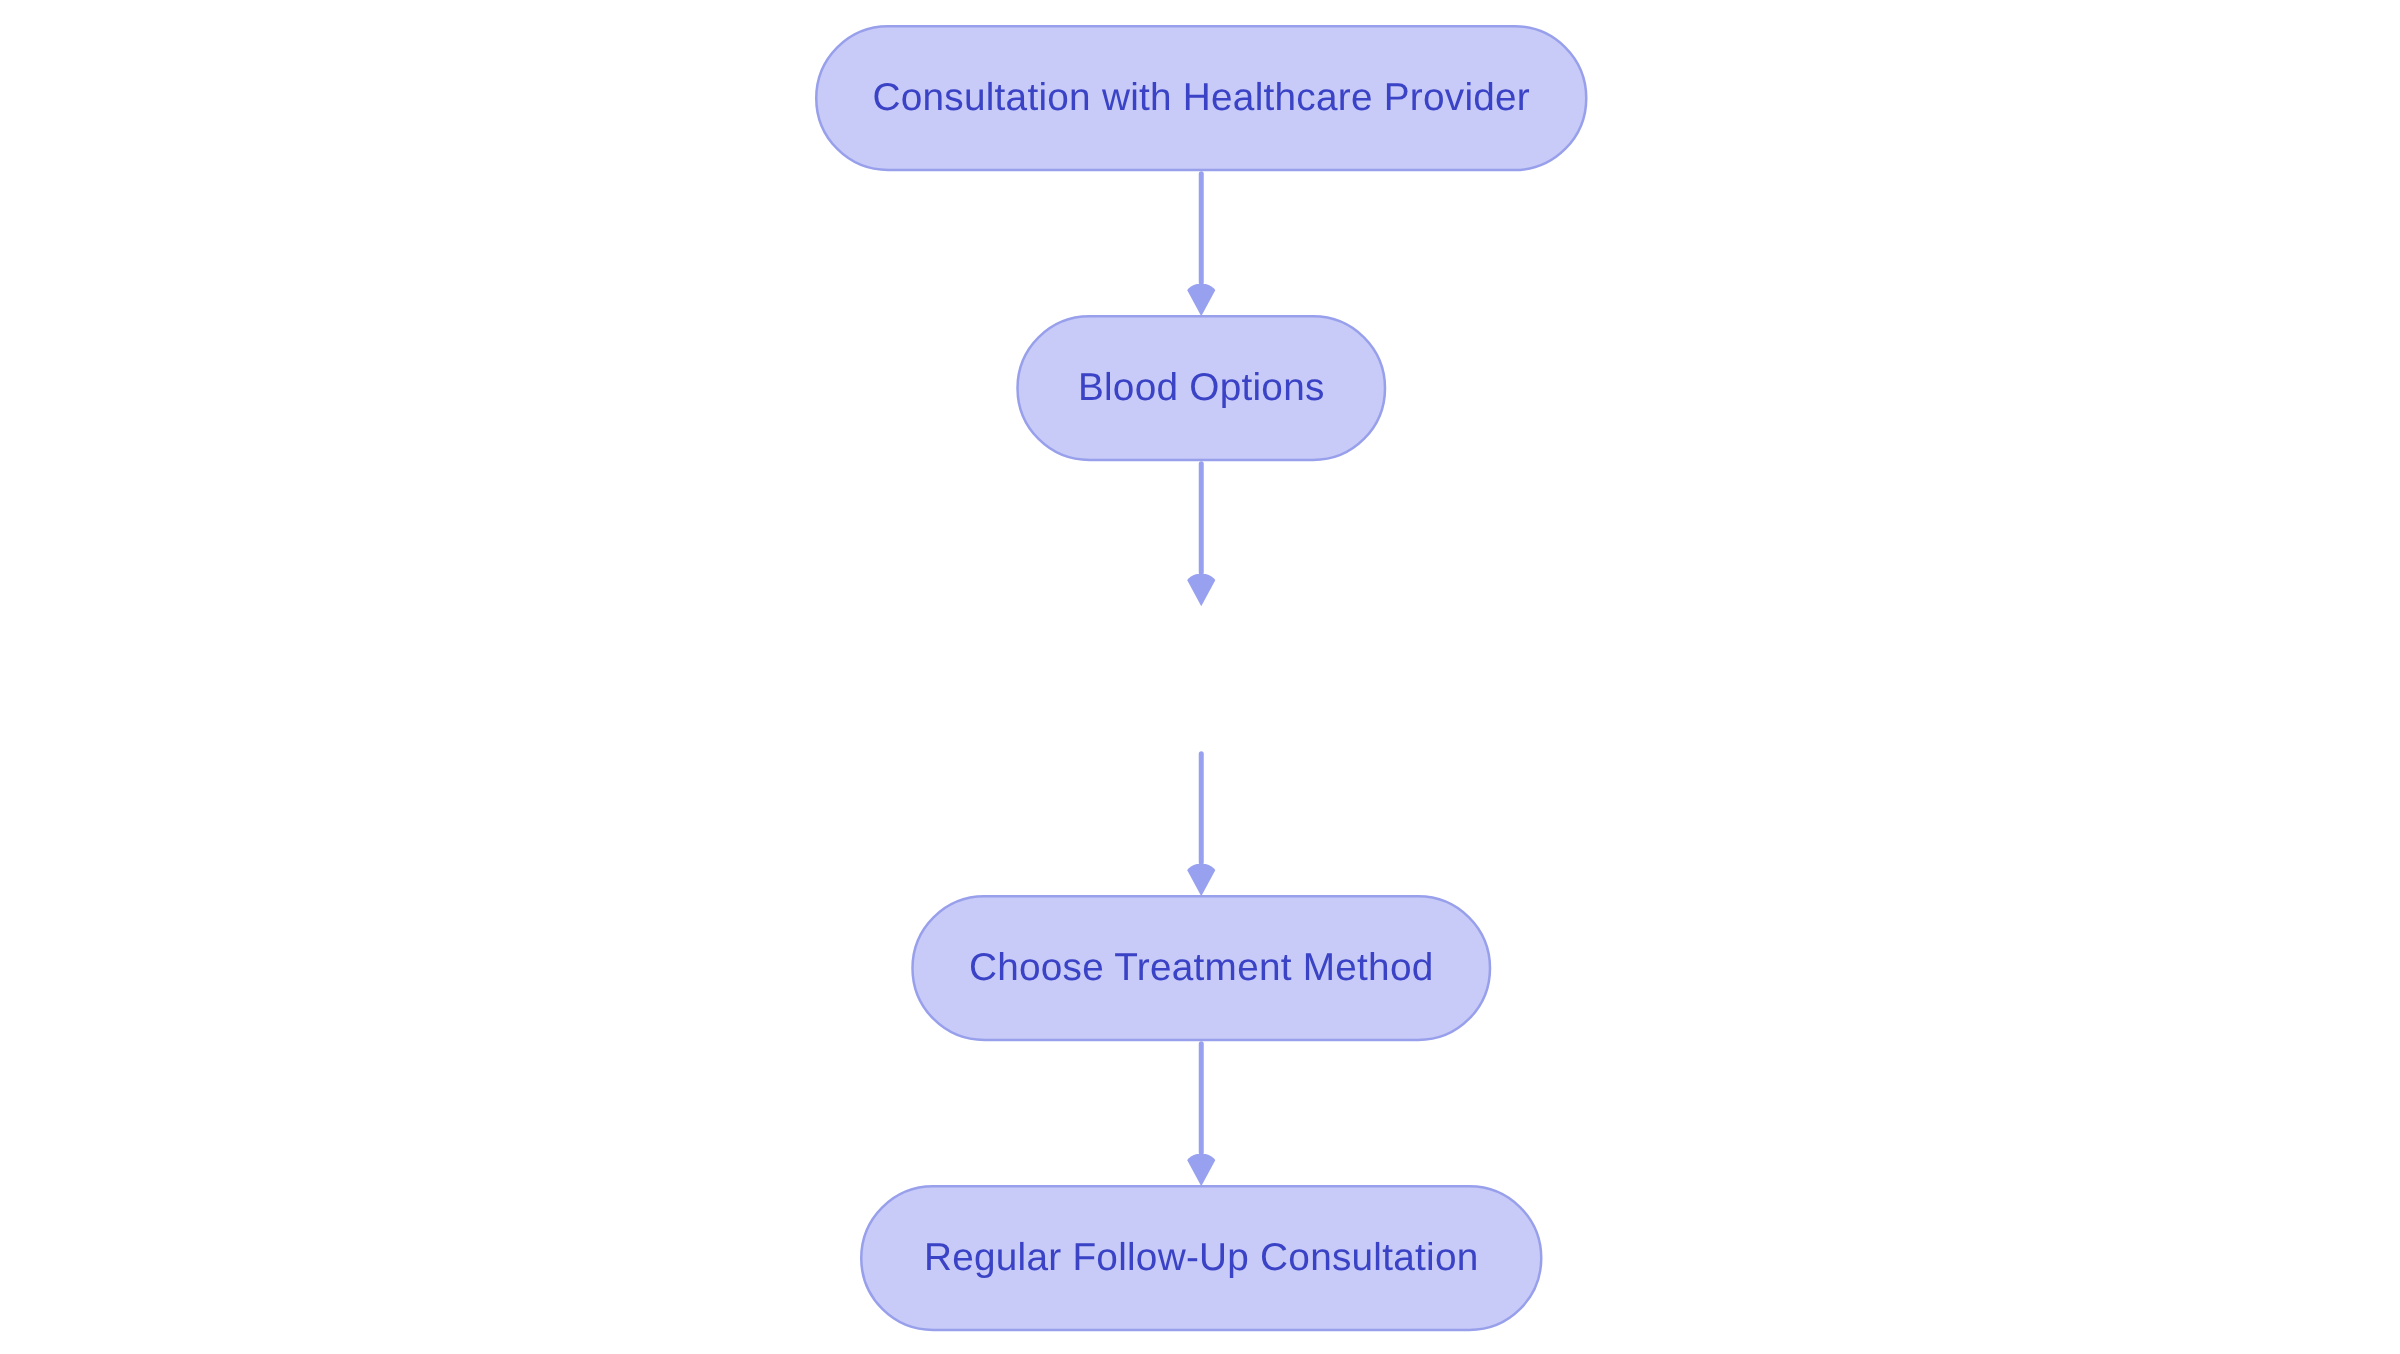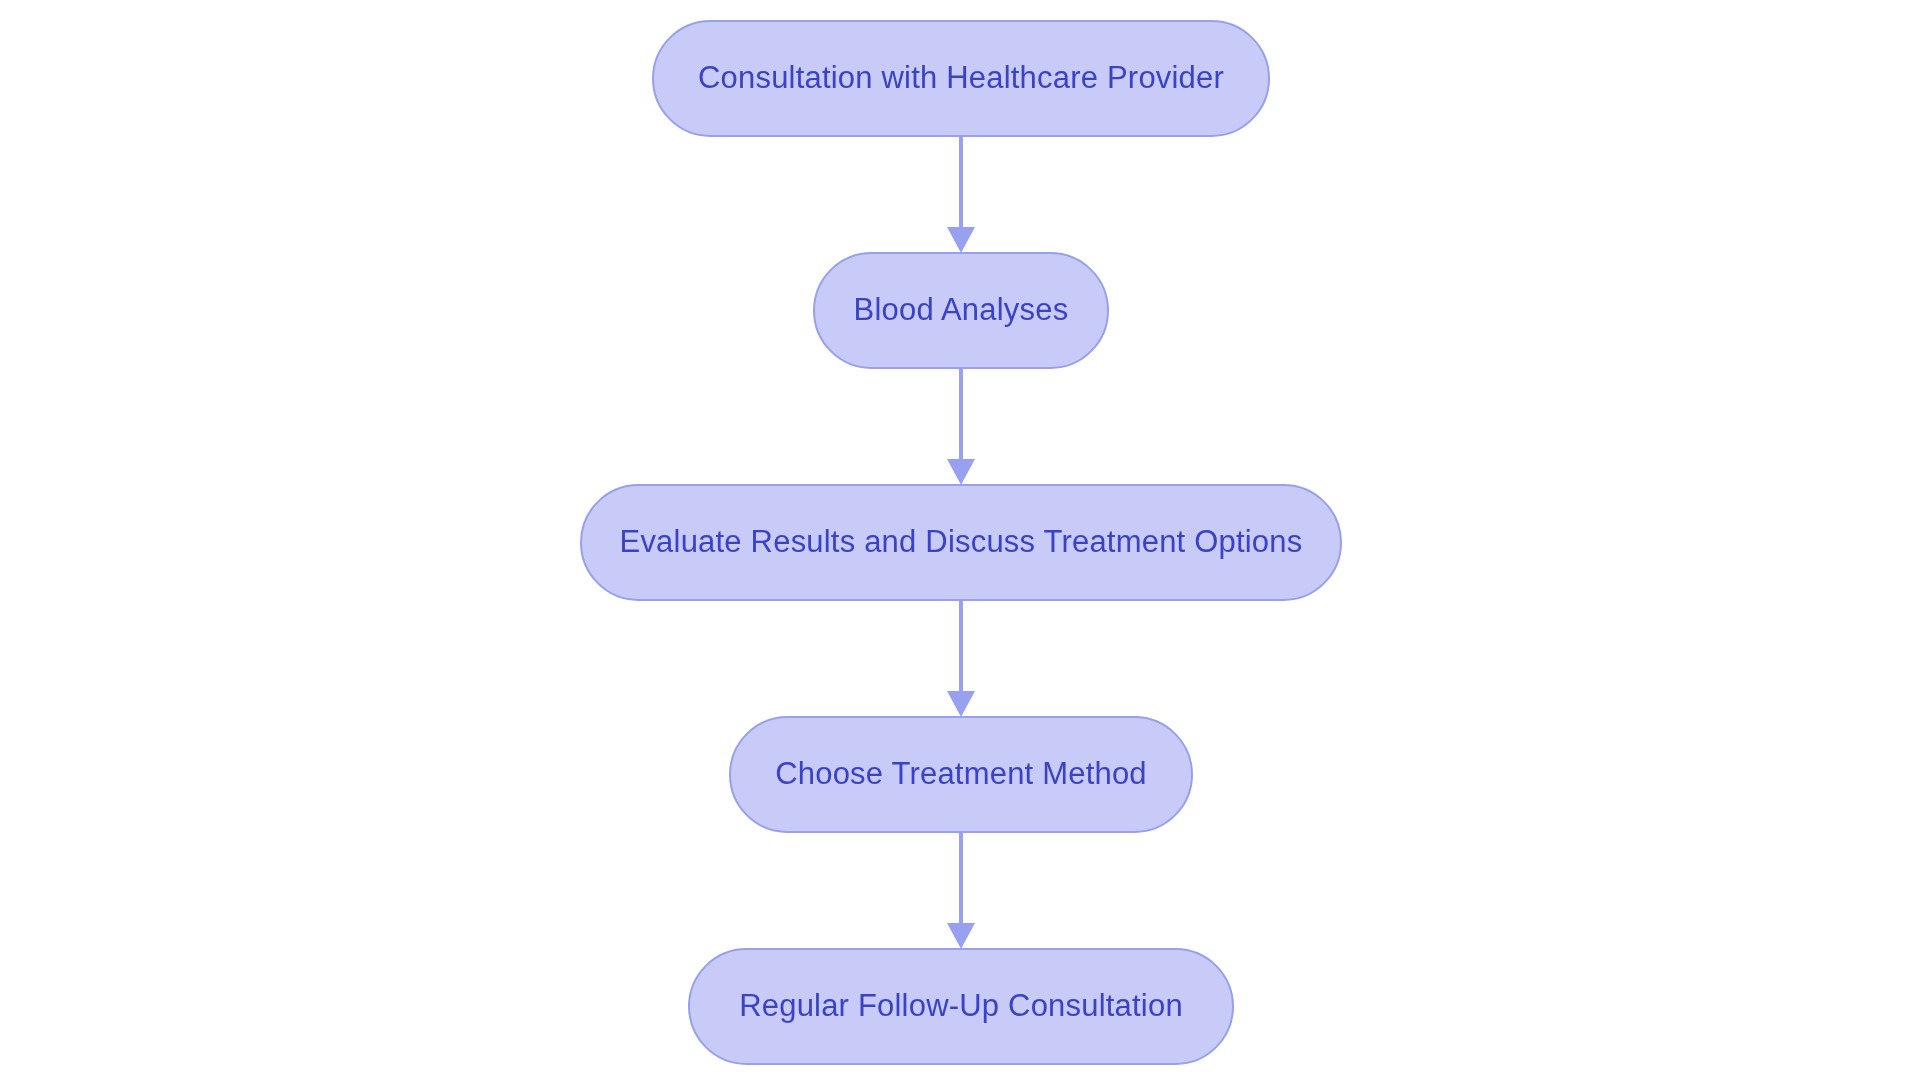--- a/index.html
+++ b/index.html
@@ -2,21 +2,21 @@
 <html style="--node-fill: #C8CAF7; --node-border: #98A0EC; --node-text: #3A43C5; --arrow: #98A1EF; --bg: #FFFFFF;"><head>
 <meta charset="utf-8">
 <style>
   :root {
     --node-fill: #C8CAF7;
     --node-border: #98A0EC;
     --node-text: #3A43C5;
     --arrow: #98A1EF;
     --bg: #FFFFFF;
   }
-  * { box-sizing: border-box; }
+  * { box-sizing: border-box; border-radius: 25px; }
   html, body {
     margin: 0;
     padding: 0;
     background: var(--bg);
   }
   .canvas {
     position: relative;
     width: 1920px;
     height: 1083px;
     background: var(--bg);
@@ -83,31 +83,28 @@
   <div class="flow-node n1">
     <span class="node-label">Consultation with Healthcare Provider</span>
   </div>
 
   <div class="arrow a1">
     <div class="arrow-line"></div>
     <div class="arrow-head"></div>
   </div>
 
   <div class="flow-node n2">
-    <span class="node-label">Blood Analyses</span>
+    <span class="node-label">Blood Options</span>
   </div>
 
   <div class="arrow a2">
     <div class="arrow-line"></div>
     <div class="arrow-head"></div>
   </div>
 
-  <div class="flow-node n3">
-    <span class="node-label">Evaluate Results and Discuss Treatment Options</span>
-  </div>
 
   <div class="arrow a3">
     <div class="arrow-line"></div>
     <div class="arrow-head"></div>
   </div>
 
   <div class="flow-node n4">
     <span class="node-label">Choose Treatment Method</span>
   </div>
 

